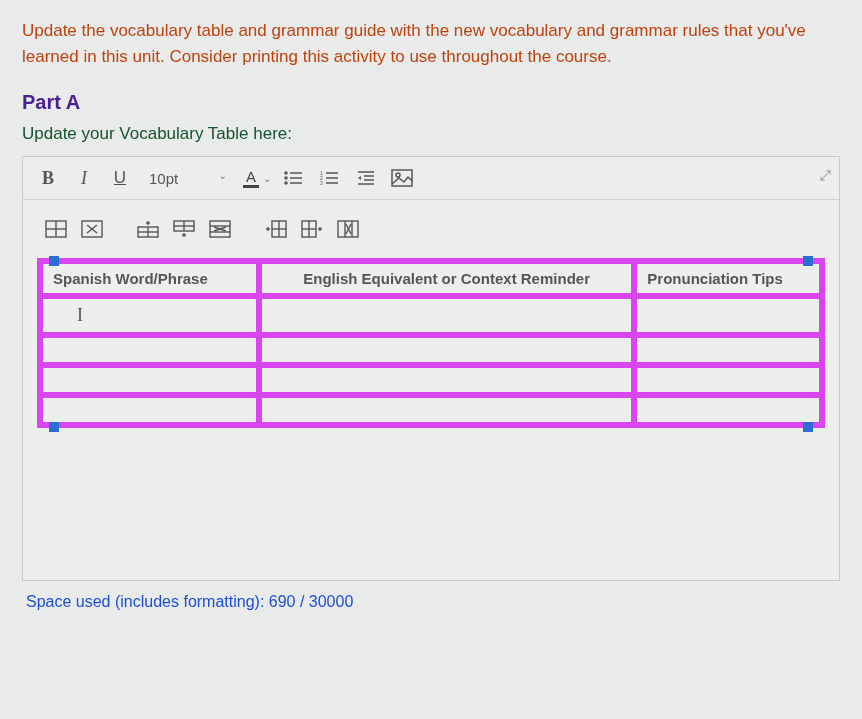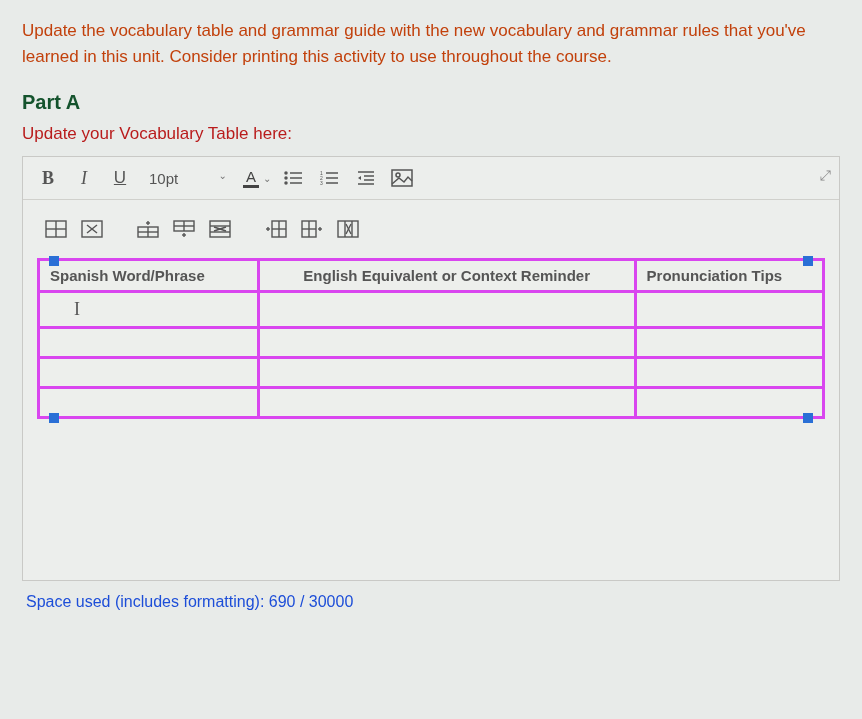--- a/index.html
+++ b/index.html
@@ -12,26 +12,26 @@
   }
   .instructions {
     font-size: 17px;
     line-height: 1.5;
     color: #c2410c;
     margin-bottom: 22px;
   }
   .part-heading {
     font-size: 20px;
     font-weight: 600;
-    color: #14532d;
+    color: #4c1d95;
     margin-bottom: 10px;
   }
   .sub-instruction {
     font-size: 17px;
-    color: #b91c1c;
+    color: #14532d;
     margin-bottom: 12px;
   }
   .editor-wrap {
     border: 1px solid #c9c9c6;
     background: #eceeec;
   }
   .toolbar {
     display: flex;
     align-items: center;
     gap: 10px;
@@ -98,21 +98,21 @@
   }
   .ticon svg { display:block; }
 
   .vocab-table {
     width: 100%;
     border-collapse: collapse;
     margin-top: 14px;
     table-layout: fixed;
   }
   .vocab-table th, .vocab-table td {
-    border: 3px solid #d946ef;
+    border: 6px solid #d946ef;
     padding: 6px 10px;
     font-size: 15px;
     text-align: left;
     color:#555;
     height: 30px;
     background:#edefec;
   }
   .vocab-table th {
     font-weight: 700;
     background:#edefec;

